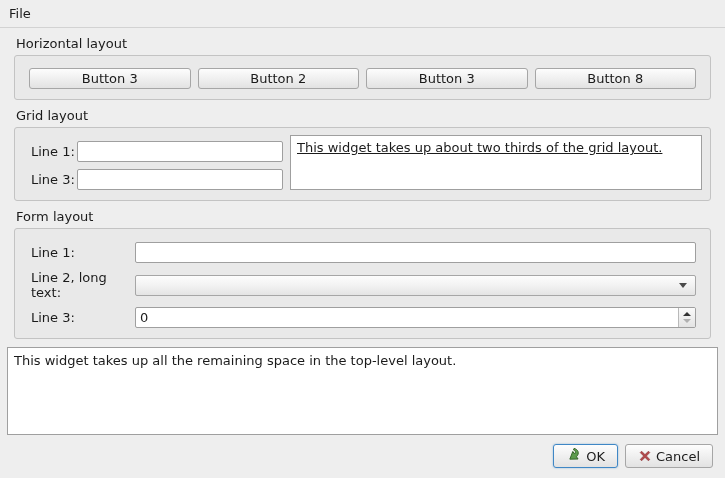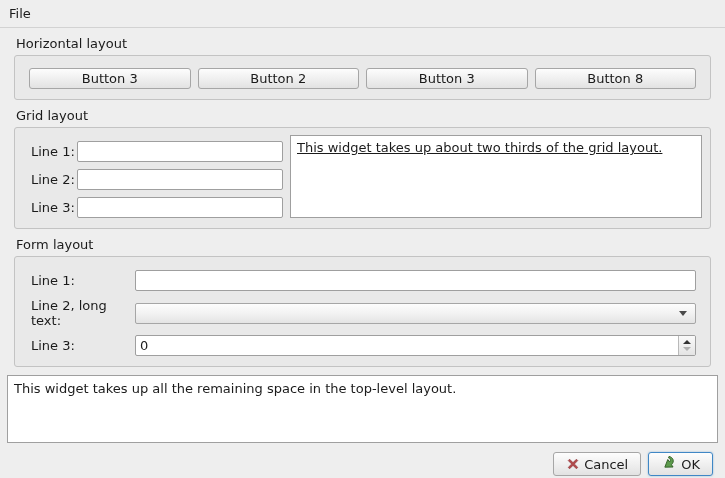--- a/index.html
+++ b/index.html
@@ -63,21 +63,21 @@
   }
   .spin-buttons {
     width:17px; border-left:1px solid #b9b9b9;
     background:linear-gradient(180deg,#fafafa,#e4e4e4);
     display:flex; flex-direction:column; align-items:center; justify-content:center; gap:3px;
   }
   .spin-up { width:0; height:0; border-left:4px solid transparent; border-right:4px solid transparent; border-bottom:4px solid #323232; }
   .spin-down { width:0; height:0; border-left:4px solid transparent; border-right:4px solid transparent; border-top:4px solid #b0b0b0; }
   
   .bottom-textedit {
-    margin:8px 7px 0 7px; height:68px; border:1px solid #9f9f9f;
+    margin:8px 7px 0 7px; height:88px; border:1px solid #9f9f9f;
     background:#ffffff; padding:4px 6px; line-height:17px; overflow:hidden;
   }
   
   .buttonrow { display:flex; justify-content:flex-end; gap:7px; margin:9px 12px 0 0; }
   .dlg-button {
     height:24px; display:flex; align-items:center; gap:4px; padding:0 12px;
     border:1px solid #a6a6a6; border-radius:3px;
     background:linear-gradient(180deg,#fdfdfd 0%,#f1f1f1 45%,#e2e2e2 100%);
     font-family:"DejaVu Sans",sans-serif; font-size:13px; color:#1b1b1b;
   }
@@ -105,24 +105,20 @@
 
   <div class="groupbox">
     <div class="gb-title">Grid layout</div>
     <div class="gb-frame gframe">
       <div class="grid-left">
         <div class="frow">
           <span class="glabel">Line 1:</span>
           <input class="lineedit" value="" style="">
         </div>
         <div class="frow">
-          <span class="glabel">Line 2:</span>
-          <input class="lineedit" value="" style="">
-        </div>
-        <div class="frow">
           <span class="glabel">Line 3:</span>
           <input class="lineedit" value="" style="">
         </div>
       </div>
       <div class="gtext">This widget takes up about two thirds of the grid layout.</div>
     </div>
   </div>
 
   <div class="groupbox">
     <div class="gb-title">Form layout</div>
@@ -147,33 +143,33 @@
             <span class="spin-down"></span>
           </div>
         </div>
       </div>
     </div>
   </div>
 
   <div class="bottom-textedit">This widget takes up all the remaining space in the top-level layout.</div>
 
   <div class="buttonrow">
-    <button class="dlg-button">
-      <span class="dlg-icon">
-        <svg width="14" height="14" viewBox="0 0 14 14">
-          <path d="M2.2 3.6 L3.6 2.2 L7 5.6 L10.4 2.2 L11.8 3.6 L8.4 7 L11.8 10.4 L10.4 11.8 L7 8.4 L3.6 11.8 L2.2 10.4 L5.6 7 Z" fill="#b2494b" stroke="#8a3335" stroke-width="0.6"></path>
-        </svg>
-      </span>
-      <span>Cancel</span>
-    </button>
     <button class="dlg-button default">
       <span class="dlg-icon">
         <svg width="16" height="16" viewBox="0 0 16 16">
           <g transform="rotate(-35 8 8)">
             <path d="M12.4 1.8 C 15.2 4.8 14.4 9.2 9.6 10.0 L 9.6 12.8 L 2.8 8.2 L 9.6 3.6 L 9.6 6.6 C 11.9 6.1 12.5 4.2 11.1 2.6 Z" fill="#5d9b4d" stroke="#35642a" stroke-width="0.9"></path>
           </g>
         </svg>
       </span>
       <span>OK</span>
     </button>
+    <button class="dlg-button">
+      <span class="dlg-icon">
+        <svg width="14" height="14" viewBox="0 0 14 14">
+          <path d="M2.2 3.6 L3.6 2.2 L7 5.6 L10.4 2.2 L11.8 3.6 L8.4 7 L11.8 10.4 L10.4 11.8 L7 8.4 L3.6 11.8 L2.2 10.4 L5.6 7 Z" fill="#b2494b" stroke="#8a3335" stroke-width="0.6"></path>
+        </svg>
+      </span>
+      <span>Cancel</span>
+    </button>
   </div>
 
 </div>
 
 </body></html>

